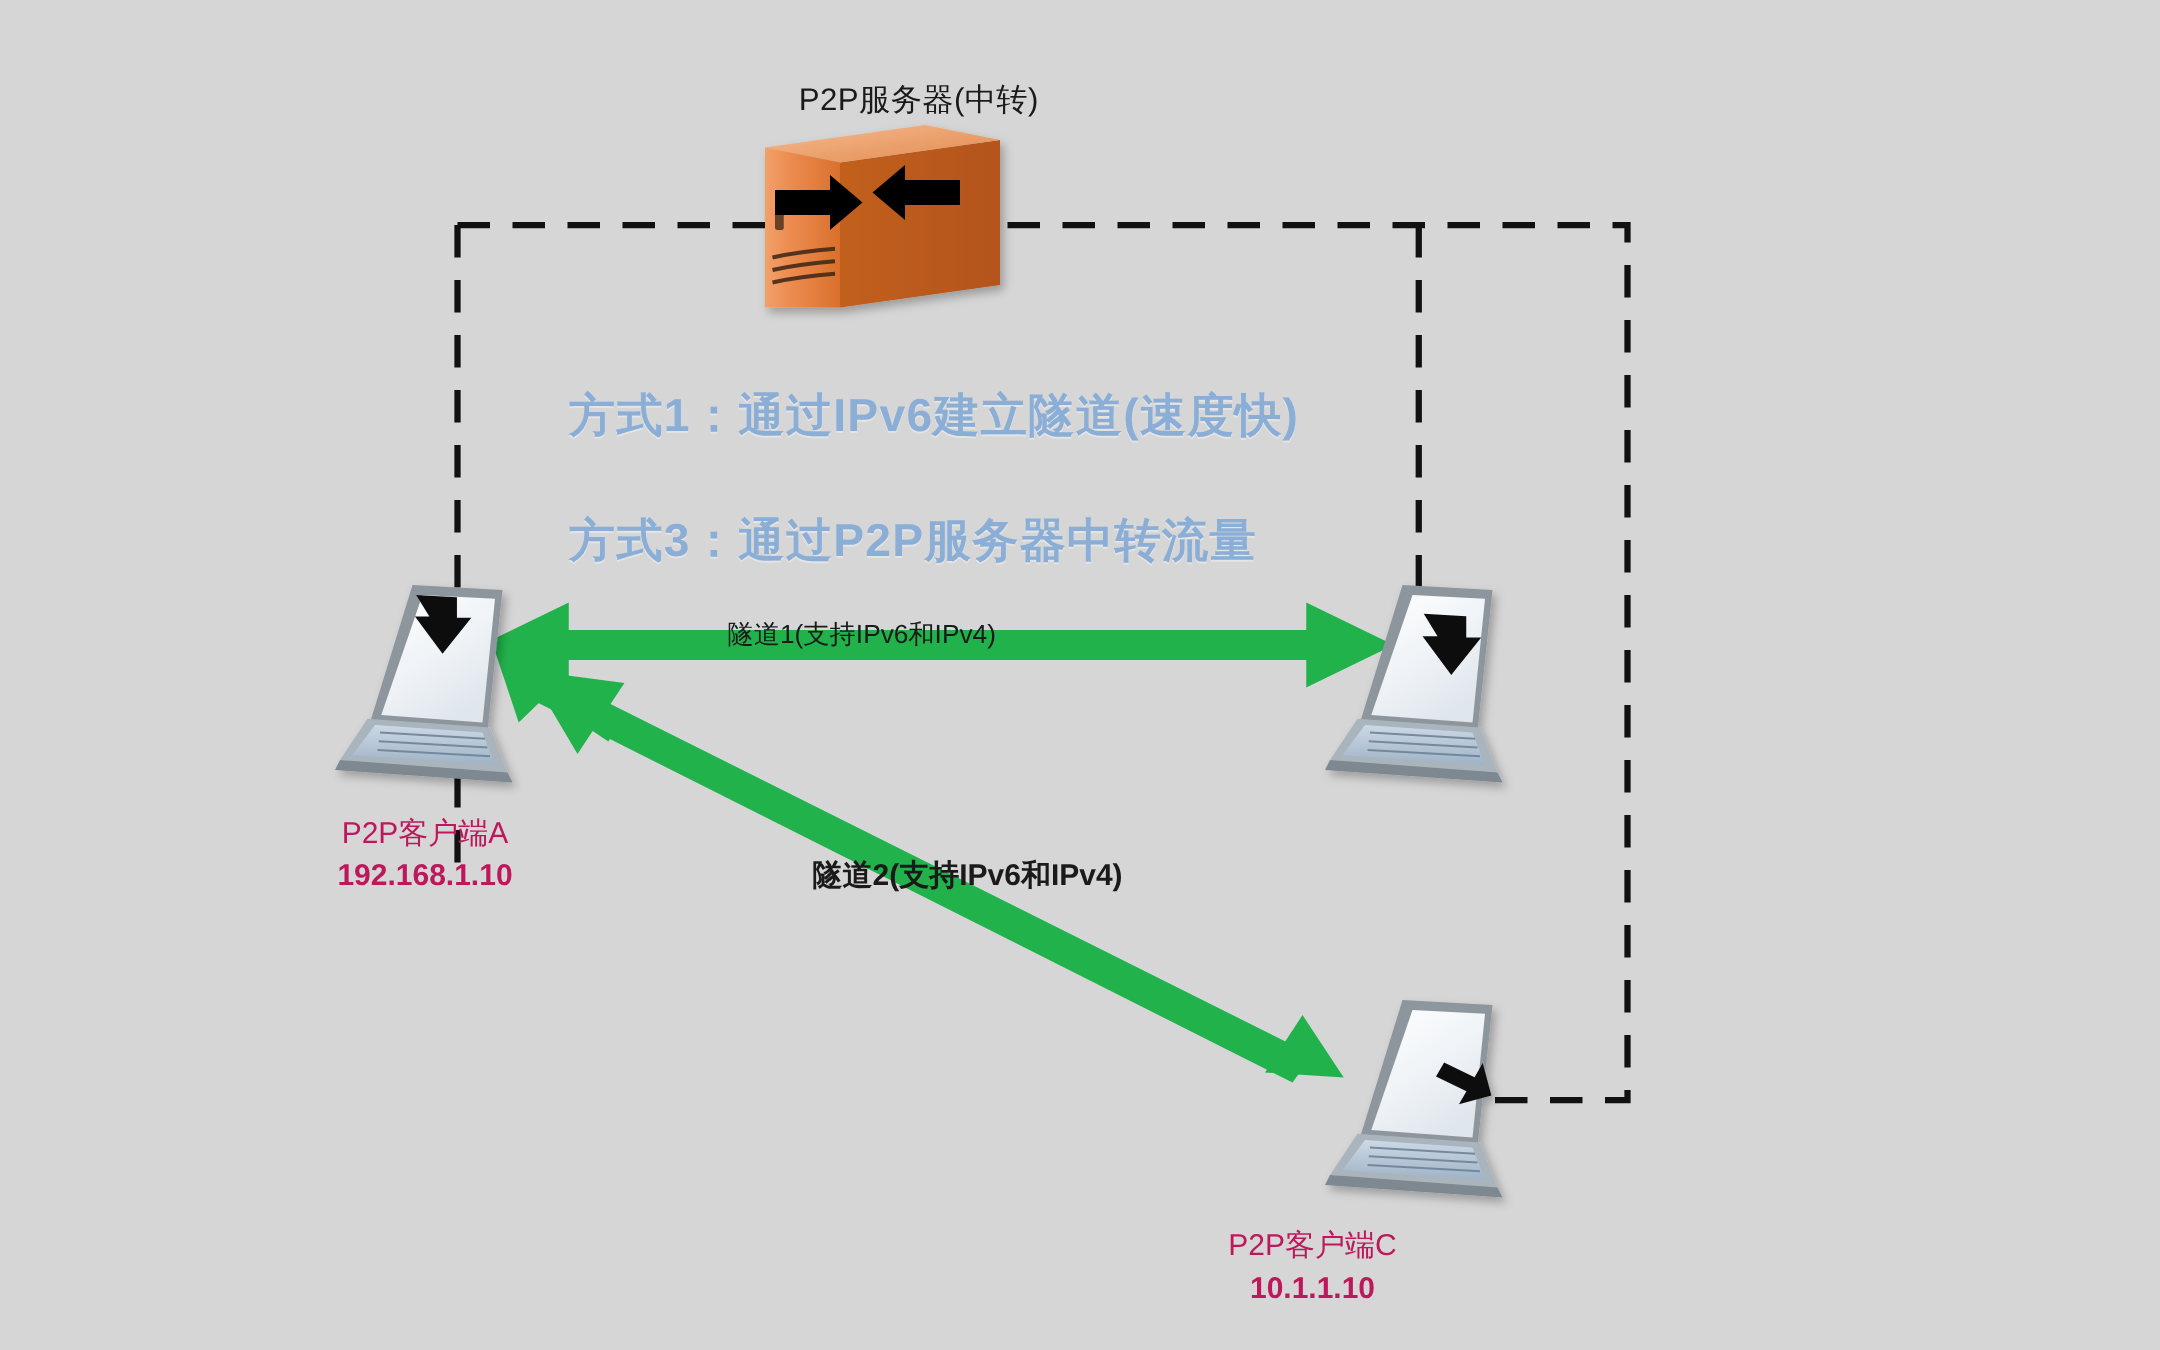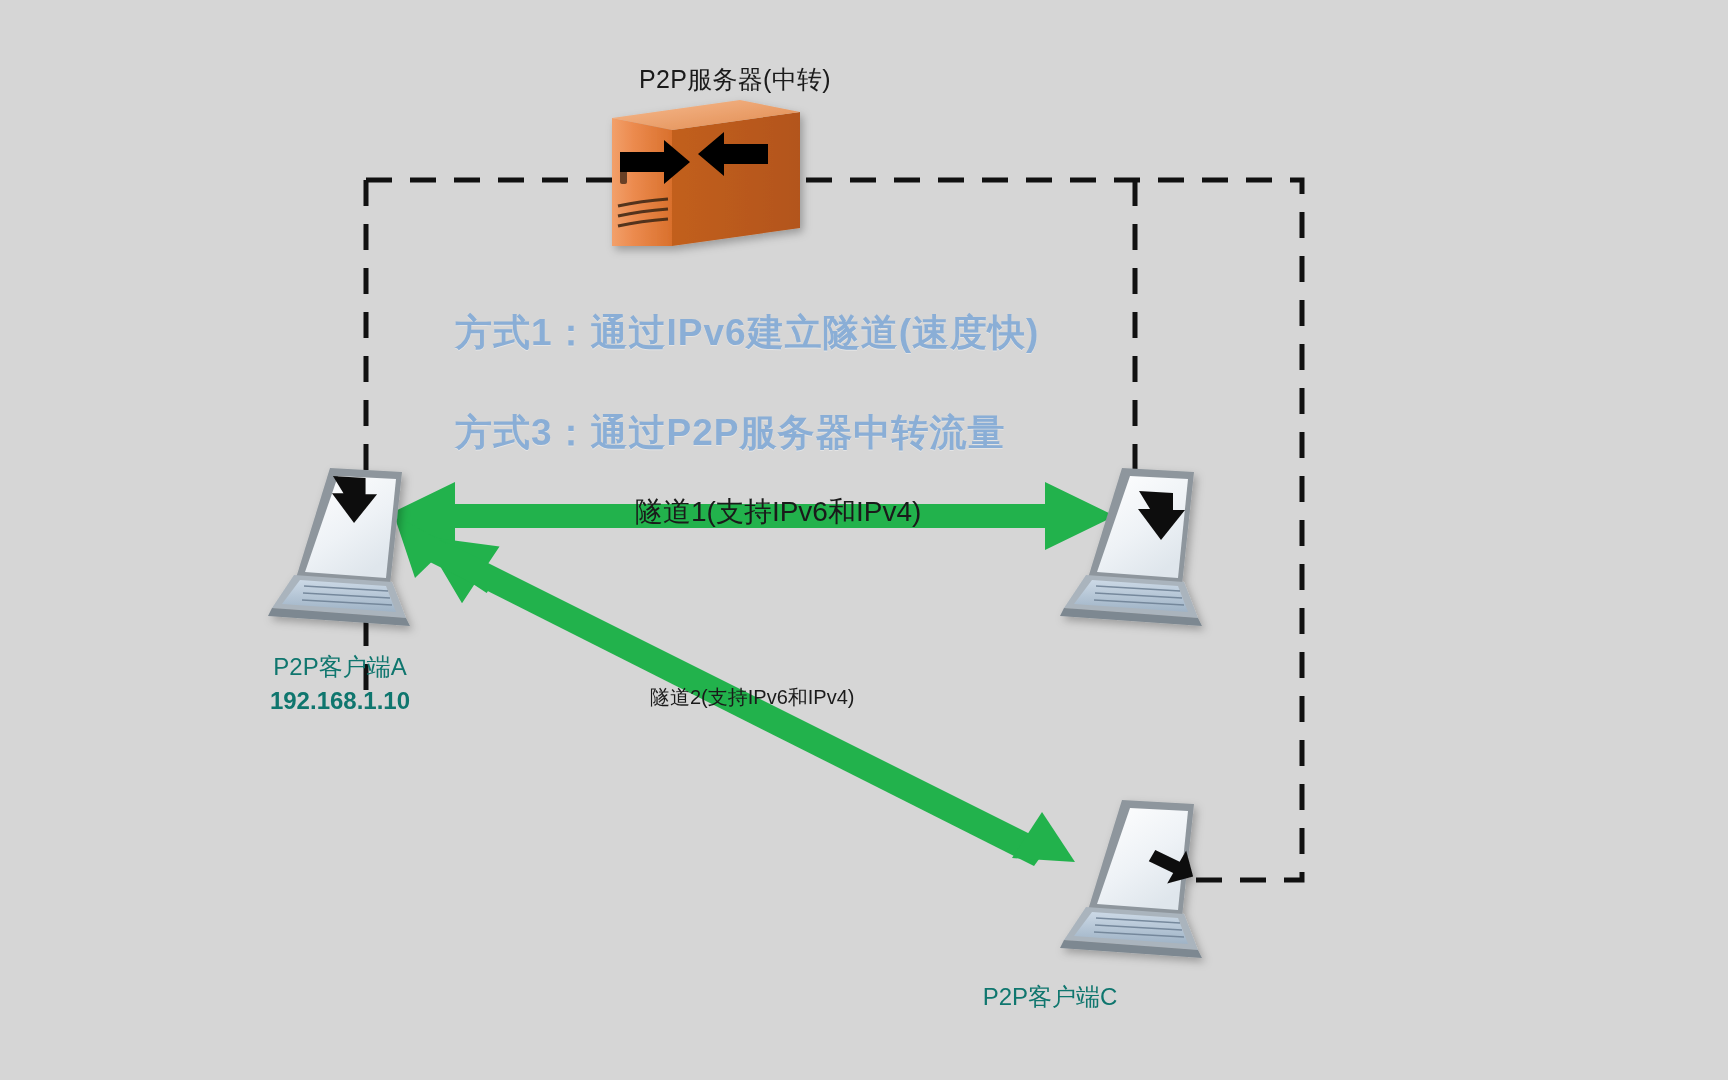--- a/index.html
+++ b/index.html
@@ -50,34 +50,35 @@
     letter-spacing: 1px;
     text-shadow: 0 1px 0 rgba(255,255,255,0.35);
     margin-top: 48px;
   }
   #method-1 { left: 455px; top: 260px; }
   #method-2 { left: 455px; top: 310px; }
   #method-3 { left: 455px; top: 360px; }
 
   
   #tunnel-1-label {
-    left: 635px; top: 493px;
-    font-size: 28px;
+    left: 582px; top: 493px;
+    font-size: 21px;
   }
   #tunnel-2-label {
     left: 650px; top: 684px;
-    font-size: 20px;
+    font-size: 24px;
+    font-weight: bold;
   }
 
   
   .node-caption {
     position: absolute;
     text-align: center;
     white-space: nowrap;
-    color: #0f766e;
+    color: #be185d;
     font-size: 24px;
     line-height: 34px;
   }
   .node-caption .ip { display: block; font-weight: bold; }
   #caption-a { left: 180px; top: 650px; width: 320px; }
   #caption-b { left: 890px; top: 650px; width: 320px; }
   #caption-c { left: 890px; top: 980px; width: 320px; }
 </style>
 </head>
 <body>
@@ -216,15 +217,16 @@
 
   <div class="txt" id="tunnel-1-label">隧道1(支持IPv6和IPv4)</div>
   <div class="txt" id="tunnel-2-label">隧道2(支持IPv6和IPv4)</div>
 
   <div class="node-caption" id="caption-a">
     <span>P2P客户端A</span>
     <span class="ip">192.168.1.10</span>
   </div>
   <div class="node-caption" id="caption-c">
     <span>P2P客户端C</span>
+    <span class="ip">10.1.1.10</span>
   </div>
 
 </div>
 
 </body></html>

